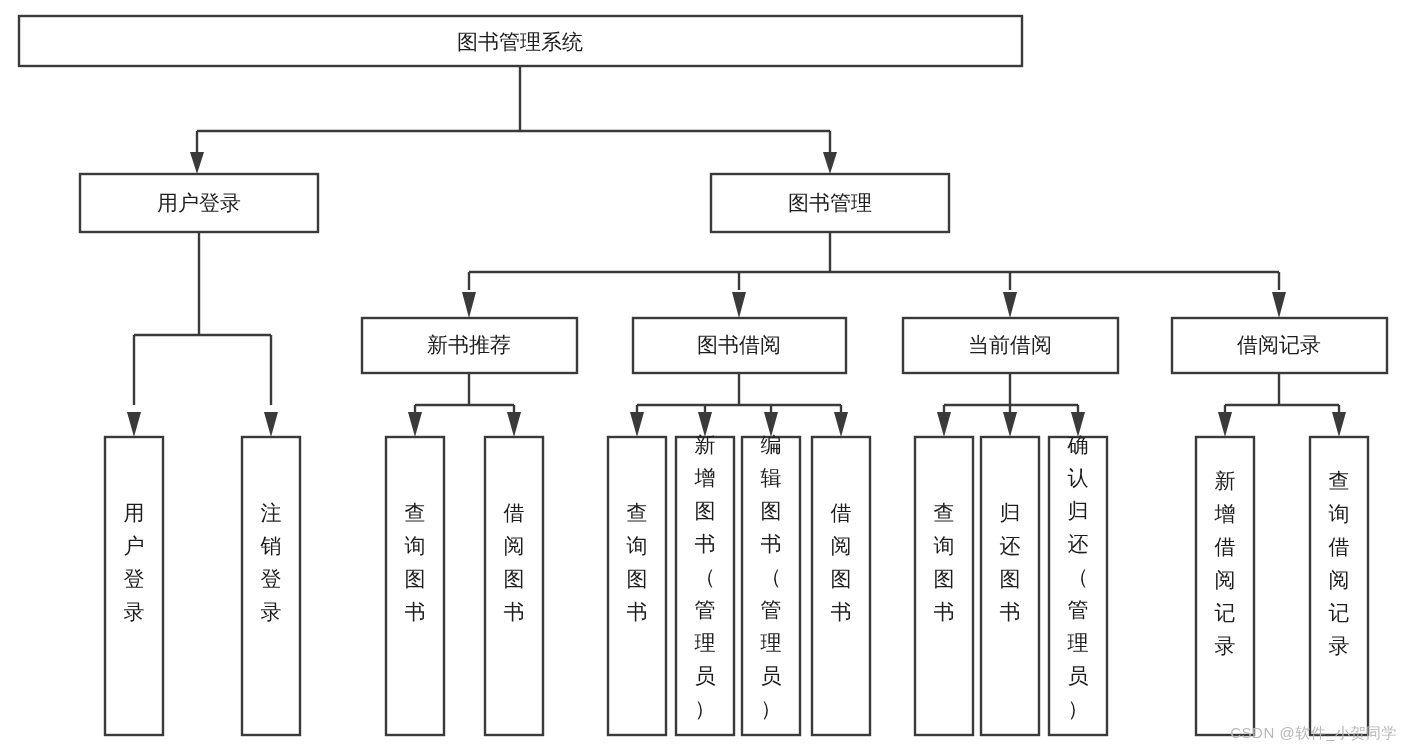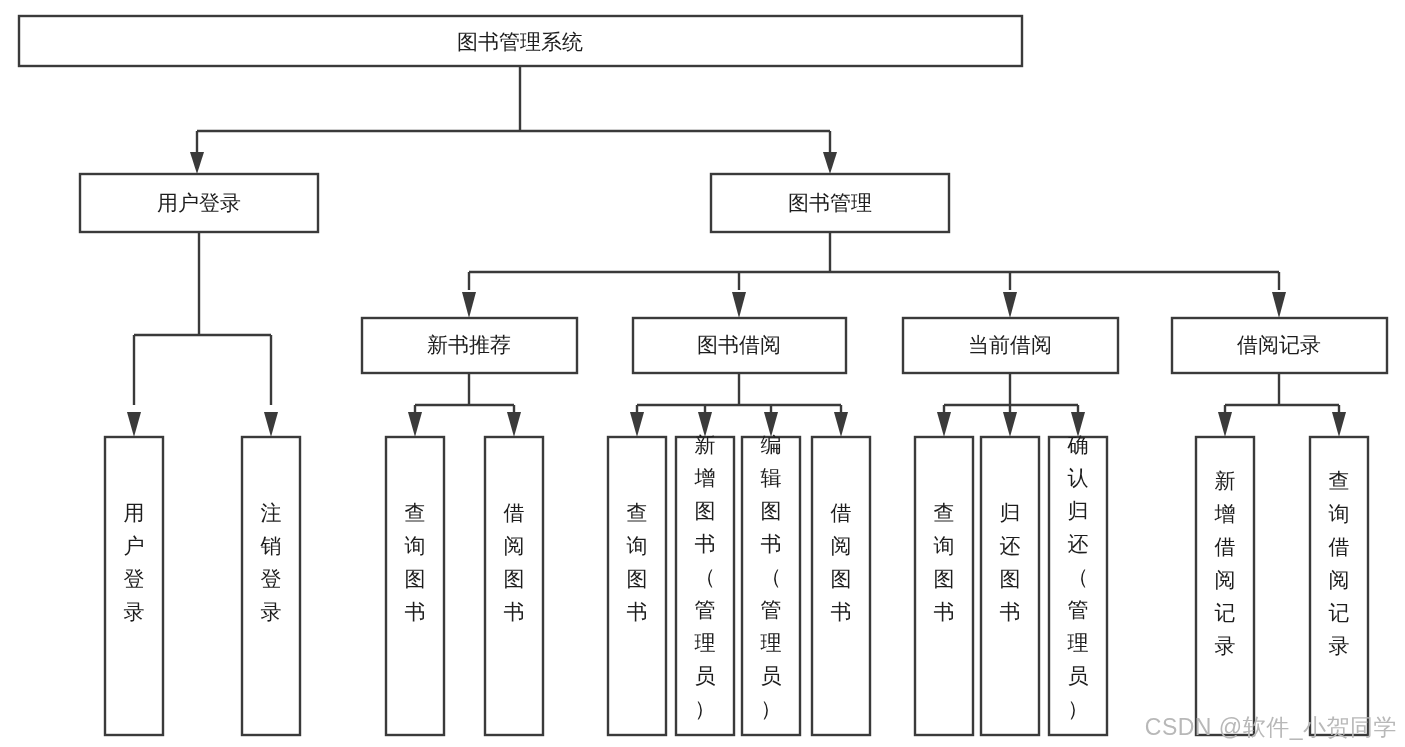--- a/index.html
+++ b/index.html
@@ -54,21 +54,21 @@
     font-family: "Liberation Sans", "DejaVu Sans", sans-serif;
     font-size: 21px;
     fill: #1d1d1d;
     text-anchor: middle;
   }
   .watermark-text {
     position: absolute;
     right: 8px;
     bottom: 4px;
     font-family: "Liberation Sans", "DejaVu Sans", sans-serif;
-    font-size: 23px;
+    font-size: 15px;
     color: #b8b8b8;
     white-space: nowrap;
     letter-spacing: 0.5px;
     pointer-events: none;
   }
 </style>
 </head>
 <body>
 
 <div id="diagram-root">

